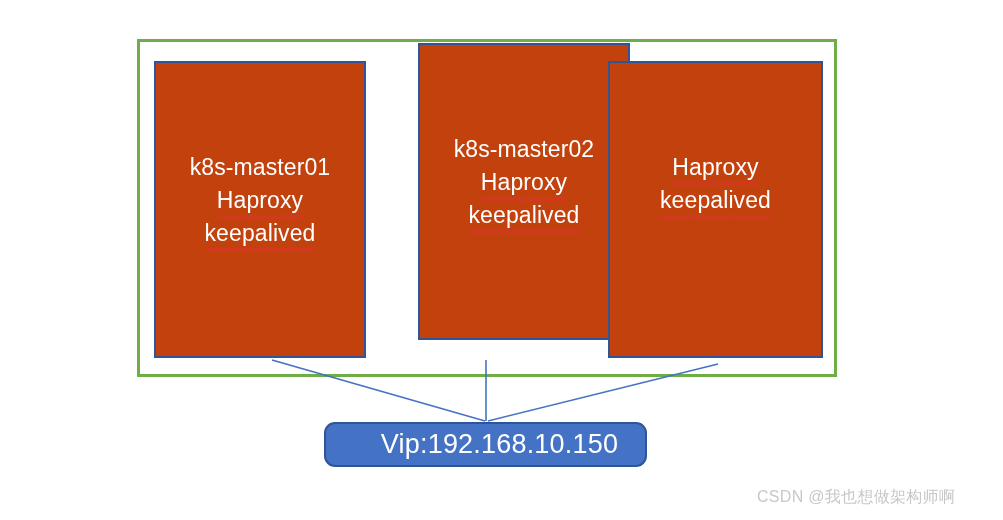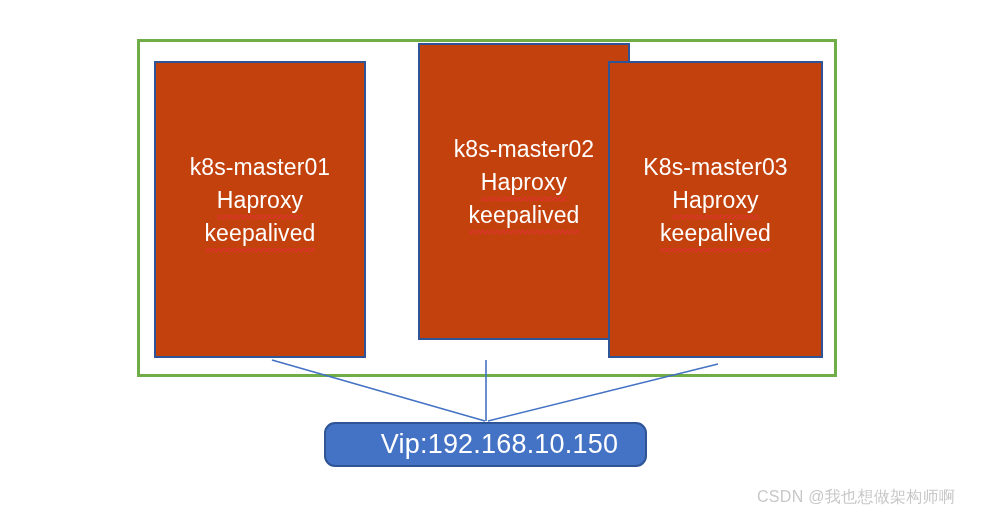--- a/index.html
+++ b/index.html
@@ -142,21 +142,20 @@
   <div class="node-box" style="left:380px; top:43px; width:212px; height:297px;margin-left:38px;">
     <div class="node-text-block">
       <span class="node-line">k8s-master02</span>
       <span class="squiggle-row"><span class="node-line spell">Haproxy</span></span>
       <span class="squiggle-row"><span class="node-line spell">keepalived</span></span>
     </div>
   </div>
 
   <div class="node-box" style="left:608px; top:61px; width:215px; height:297px;">
     <div class="node-text-block">
-      <span class="node-line">K8s-master03</span>
       <span class="squiggle-row"><span class="node-line spell">Haproxy</span></span>
       <span class="squiggle-row"><span class="node-line spell">keepalived</span></span>
     </div>
   </div>
 
   <svg class="connectors" viewBox="0 0 1003 520" xmlns="http://www.w3.org/2000/svg">
     <line x1="272" y1="360" x2="485" y2="421" stroke="#4472C4" stroke-width="1.6"></line>
     <line x1="486" y1="360" x2="486" y2="421" stroke="#4472C4" stroke-width="1.6"></line>
     <line x1="718" y1="364" x2="488" y2="421" stroke="#4472C4" stroke-width="1.6"></line>
   </svg>

